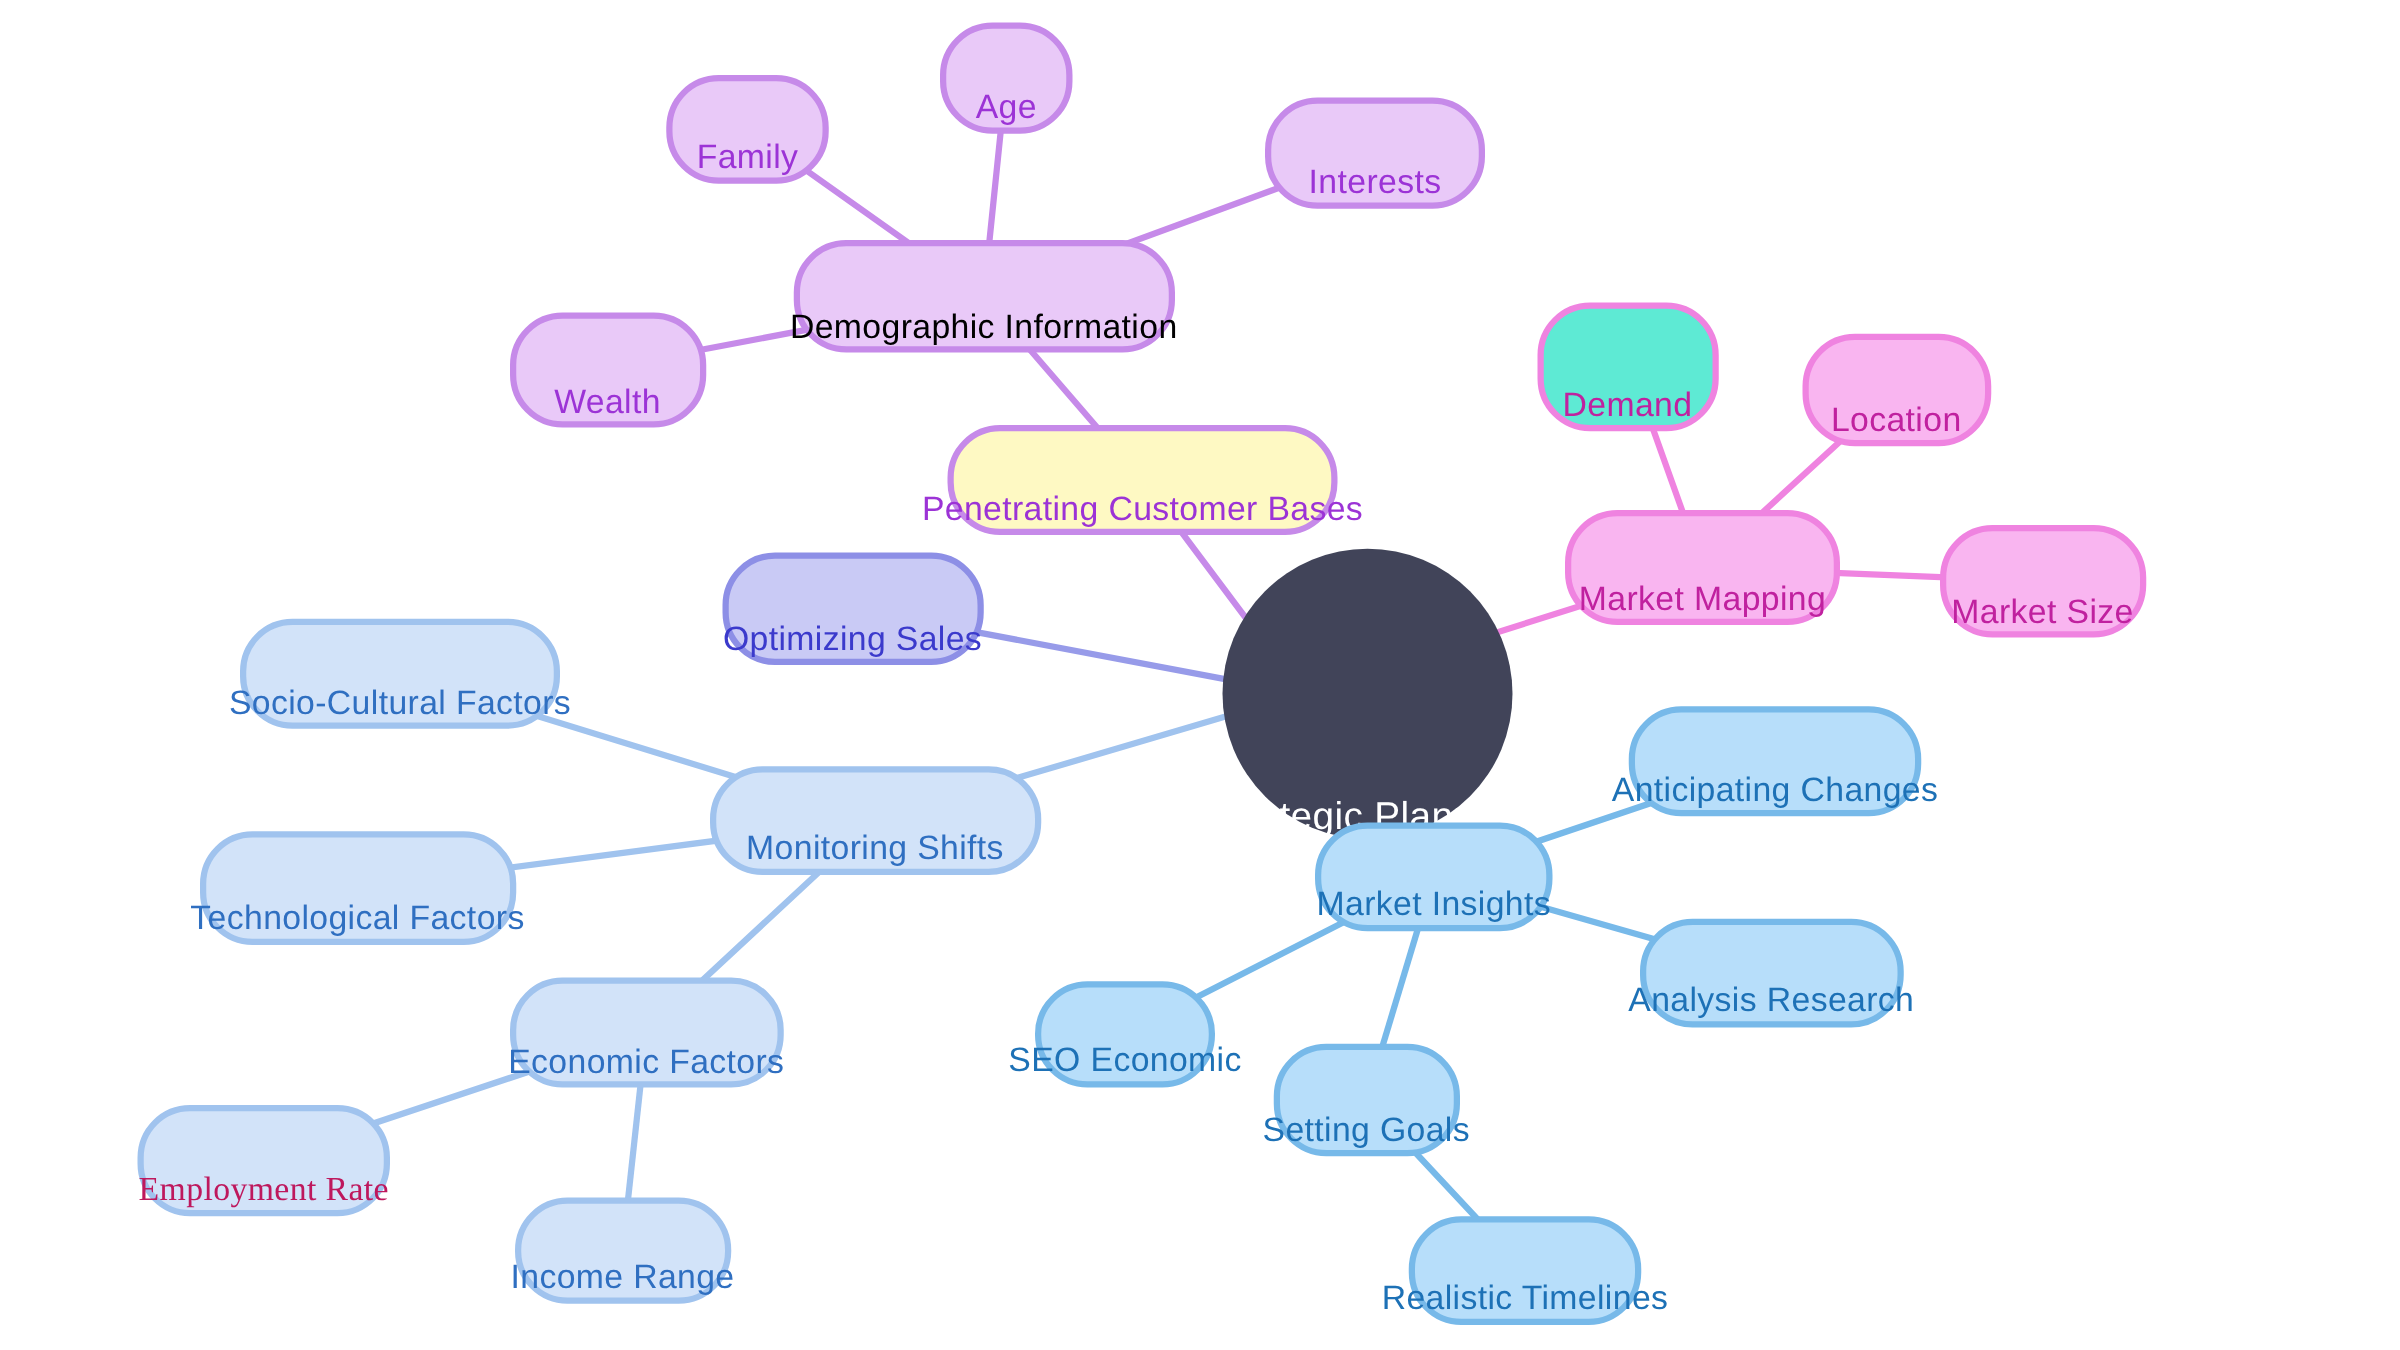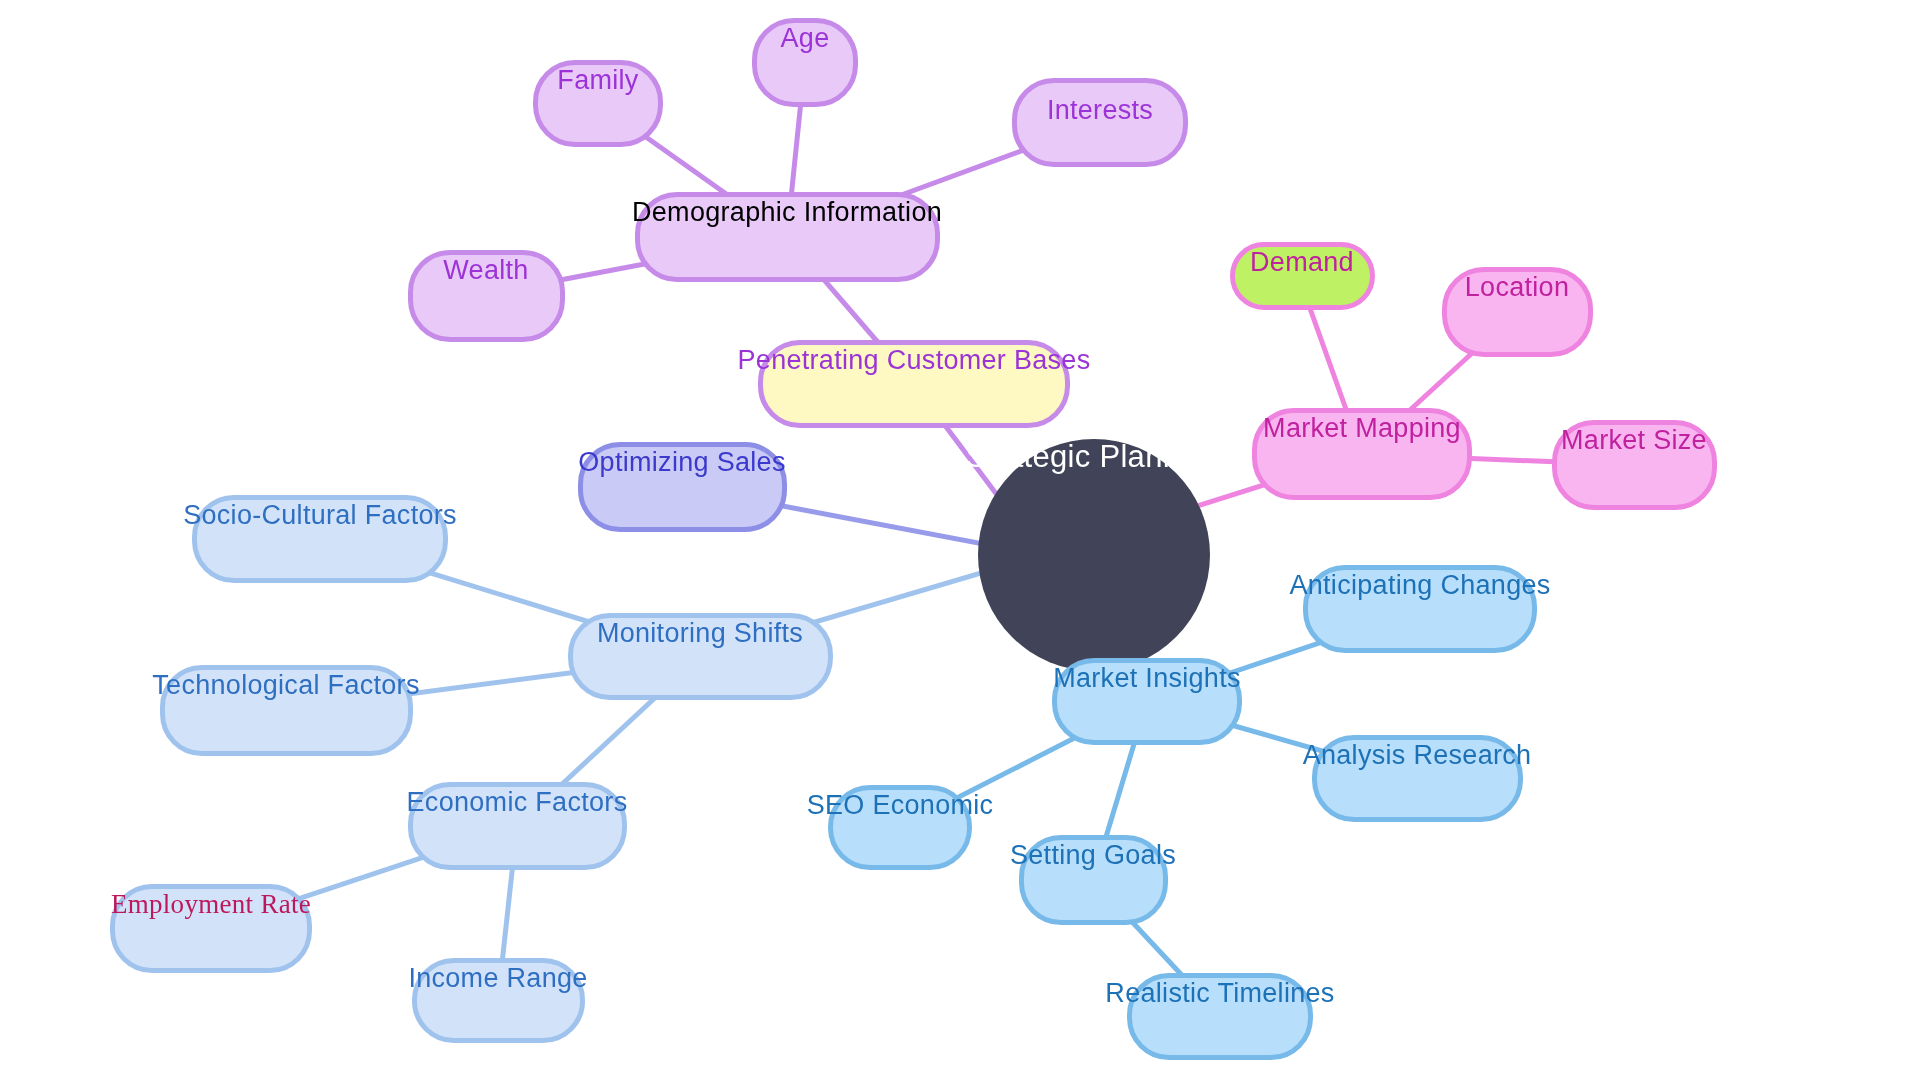--- a/index.html
+++ b/index.html
@@ -21,21 +21,21 @@
     position: absolute;
     left: 0; top: 0;
     width: 1920px;
     height: 1080px;
     z-index: 1;
   }
   .node {
     position: absolute;
     z-index: 2;
     display: flex;
-    align-items: flex-start;
+    align-items: flex-end;
     justify-content: center;
     box-sizing: border-box;
     border-radius: 42px;
     border-style: solid;
     border-width: 5px;
     letter-spacing: 0.3px;
     cursor: pointer;
   }
   .node .label {
     font-size: 27px;
@@ -103,21 +103,21 @@
       </div>
       <div class="node" style="left: 758px; top: 340px; width: 312px; height: 88px; background: #fef9c3; border-color: rgb(198, 138, 233);">
         <span class="label" style="color: rgb(156, 51, 214);">Penetrating Customer Bases</span>
       </div>
       <div class="node" style="left: 577.5px; top: 442px; width: 209px; height: 90px; background: rgb(201, 202, 245); border-color: rgb(141, 143, 230);">
         <span class="label" style="color: rgb(59, 58, 204);">Optimizing Sales</span>
       </div>
       <div class="node" style="left: 1252px; top: 408px; width: 220px; height: 92px; background: rgb(249, 181, 240); border-color: rgb(239, 131, 224);">
         <span class="label" style="color: rgb(192, 33, 159);">Market Mapping</span>
       </div>
-      <div class="node" style="left: 1229.5px; top: 242px; width: 145px; height: 68px; background: #bef264; border-color: rgb(239, 131, 224);">
+      <div class="node" style="left: 1229.5px; top: 242px; width: 145px; height: 103px; background: #5eead4; border-color: rgb(239, 131, 224);">
         <span class="label" style="color: rgb(192, 33, 159);">Demand</span>
       </div>
       <div class="node" style="left: 1441.5px; top: 267px; width: 151px; height: 90px; background: rgb(249, 181, 240); border-color: rgb(239, 131, 224);">
         <span class="label" style="color: rgb(192, 33, 159);">Location</span>
       </div>
       <div class="node" style="left: 1551.5px; top: 420px; width: 165px; height: 90px; background: rgb(249, 181, 240); border-color: rgb(239, 131, 224);">
         <span class="label" style="color: rgb(192, 33, 159);">Market Size</span>
       </div>
       <div class="node" style="left: 567.5px; top: 612.5px; width: 265px; height: 87px; background: rgb(210, 227, 249); border-color: rgb(160, 195, 238);">
         <span class="label" style="color: rgb(47, 111, 193);">Monitoring Shifts</span>

